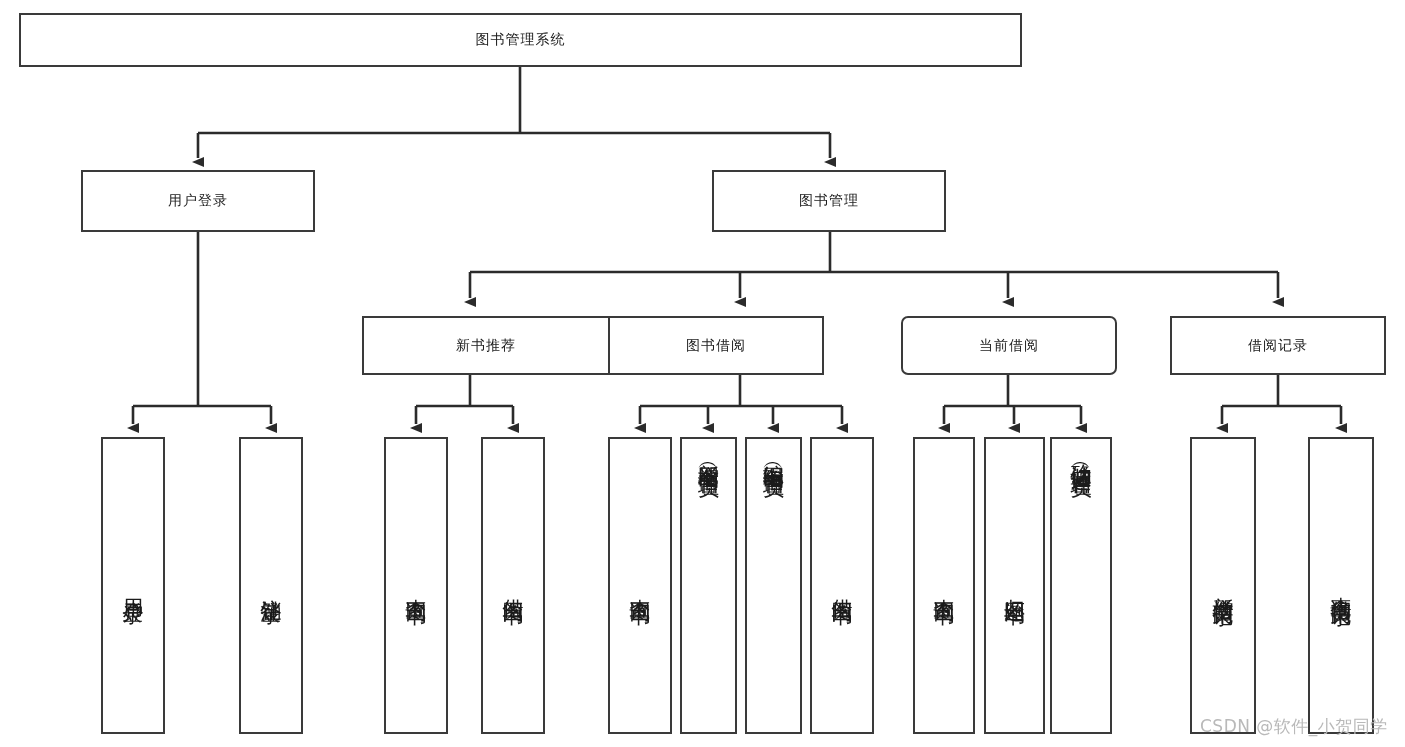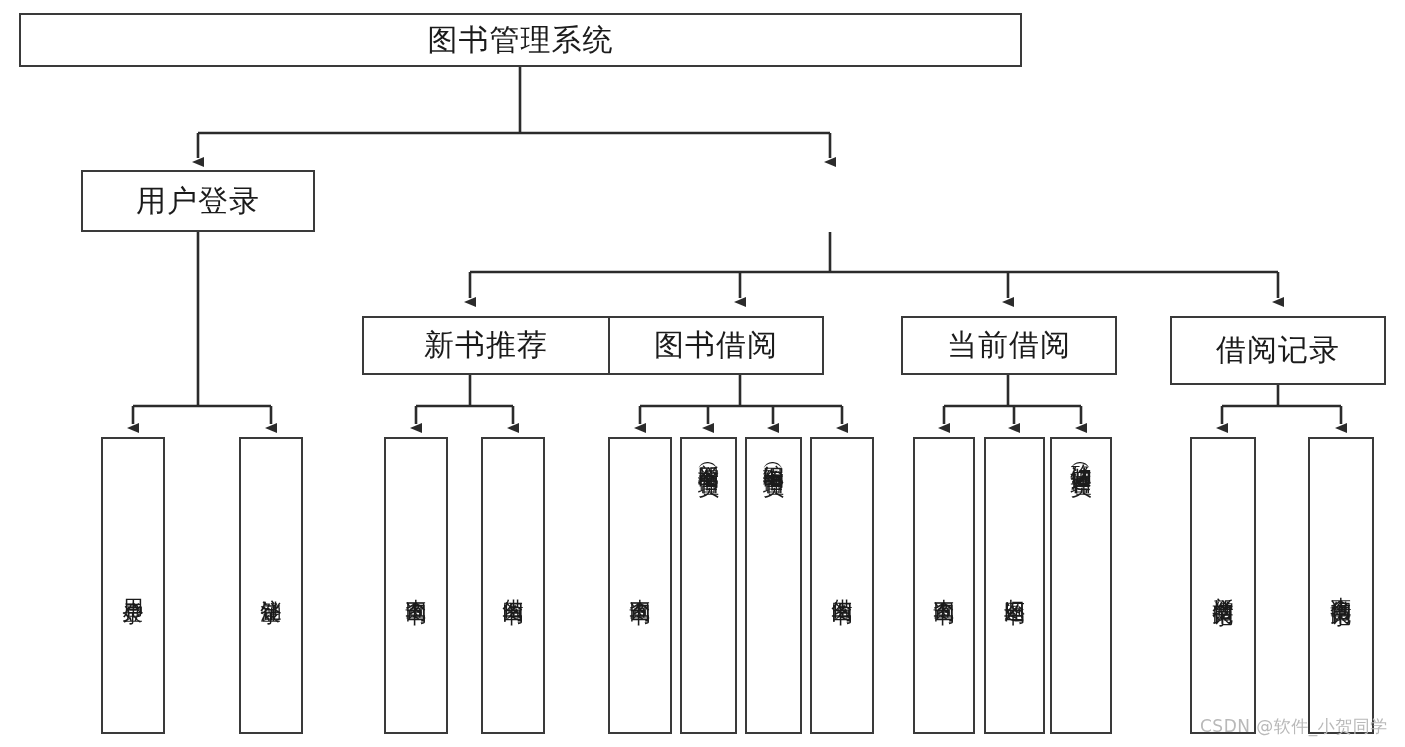--- a/index.html
+++ b/index.html
@@ -1,20 +1,20 @@
 <!DOCTYPE html>
 <html><head>
 <meta charset="utf-8">
 <style>
   html,body{margin:0;padding:0;background:#ffffff;}
   body{font-family:"DejaVu Sans","Liberation Sans",sans-serif;}
   #stage{position:relative;width:1405px;height:747px;background:#ffffff;overflow:hidden;}
   #wires{position:absolute;left:0;top:0;width:1405px;height:747px;}
   .node{position:absolute;box-sizing:border-box;background:#ffffff;border:2.5px solid #3a3a3a;display:flex;align-items:center;justify-content:center;color:#1b1b1b;}
-  .node.h{font-size:30px;letter-spacing:1px;}
+  .node.h{font-size:14px;letter-spacing:1px;}
   .node.leaf{writing-mode:vertical-rl;text-orientation:upright;font-size:21px;letter-spacing:2px;line-height:1.05;padding:8px 0;justify-content:flex-start;align-items:center;}
   .node.leaf.mid{justify-content:center;}
   #watermark{position:absolute;left:1192px;top:715px;font-size:17px;color:#b9b9b9;letter-spacing:.5px;white-space:nowrap;margin-left:8px;}
 </style>
 </head>
 <body>
 
 <div id="stage">
 
   <svg id="wires" viewBox="0 0 1405 747">
@@ -67,31 +67,34 @@
     </g>
   </svg>
 
   <div class="node h" style="left:19px;top:13px;width:1003px;height:54px;">
     <span>图书管理系统</span>
   </div>
 
   <div class="node h" style="left:81px;top:170px;width:234px;height:62px;">
     <span>用户登录</span>
   </div>
+  <div class="node h" style="left:712px;top:170px;width:234px;height:62px;">
+    <span>图书管理</span>
+  </div>
 
   <div class="node h" style="left:362px;top:316px;width:248px;height:59px;">
     <span>新书推荐</span>
   </div>
   <div class="node h" style="left:608px;top:316px;width:216px;height:59px;">
     <span>图书借阅</span>
   </div>
-  <div class="node h" style="left:901px;top:316px;width:216px;height:59px;">
+  <div class="node h" style="left:901px;top:316px;width:216px;height:59px;border-radius:7px;">
     <span>当前借阅</span>
   </div>
-  <div class="node h" style="left:1170px;top:316px;width:216px;height:69px;">
+  <div class="node h" style="left:1170px;top:316px;width:216px;height:59px;">
     <span>借阅记录</span>
   </div>
 
   <div class="node leaf mid" style="left:101px;top:437px;width:64px;height:297px;">
     <span>用户登录</span>
   </div>
   <div class="node leaf mid" style="left:239px;top:437px;width:64px;height:297px;">
     <span>注销登录</span>
   </div>
 

